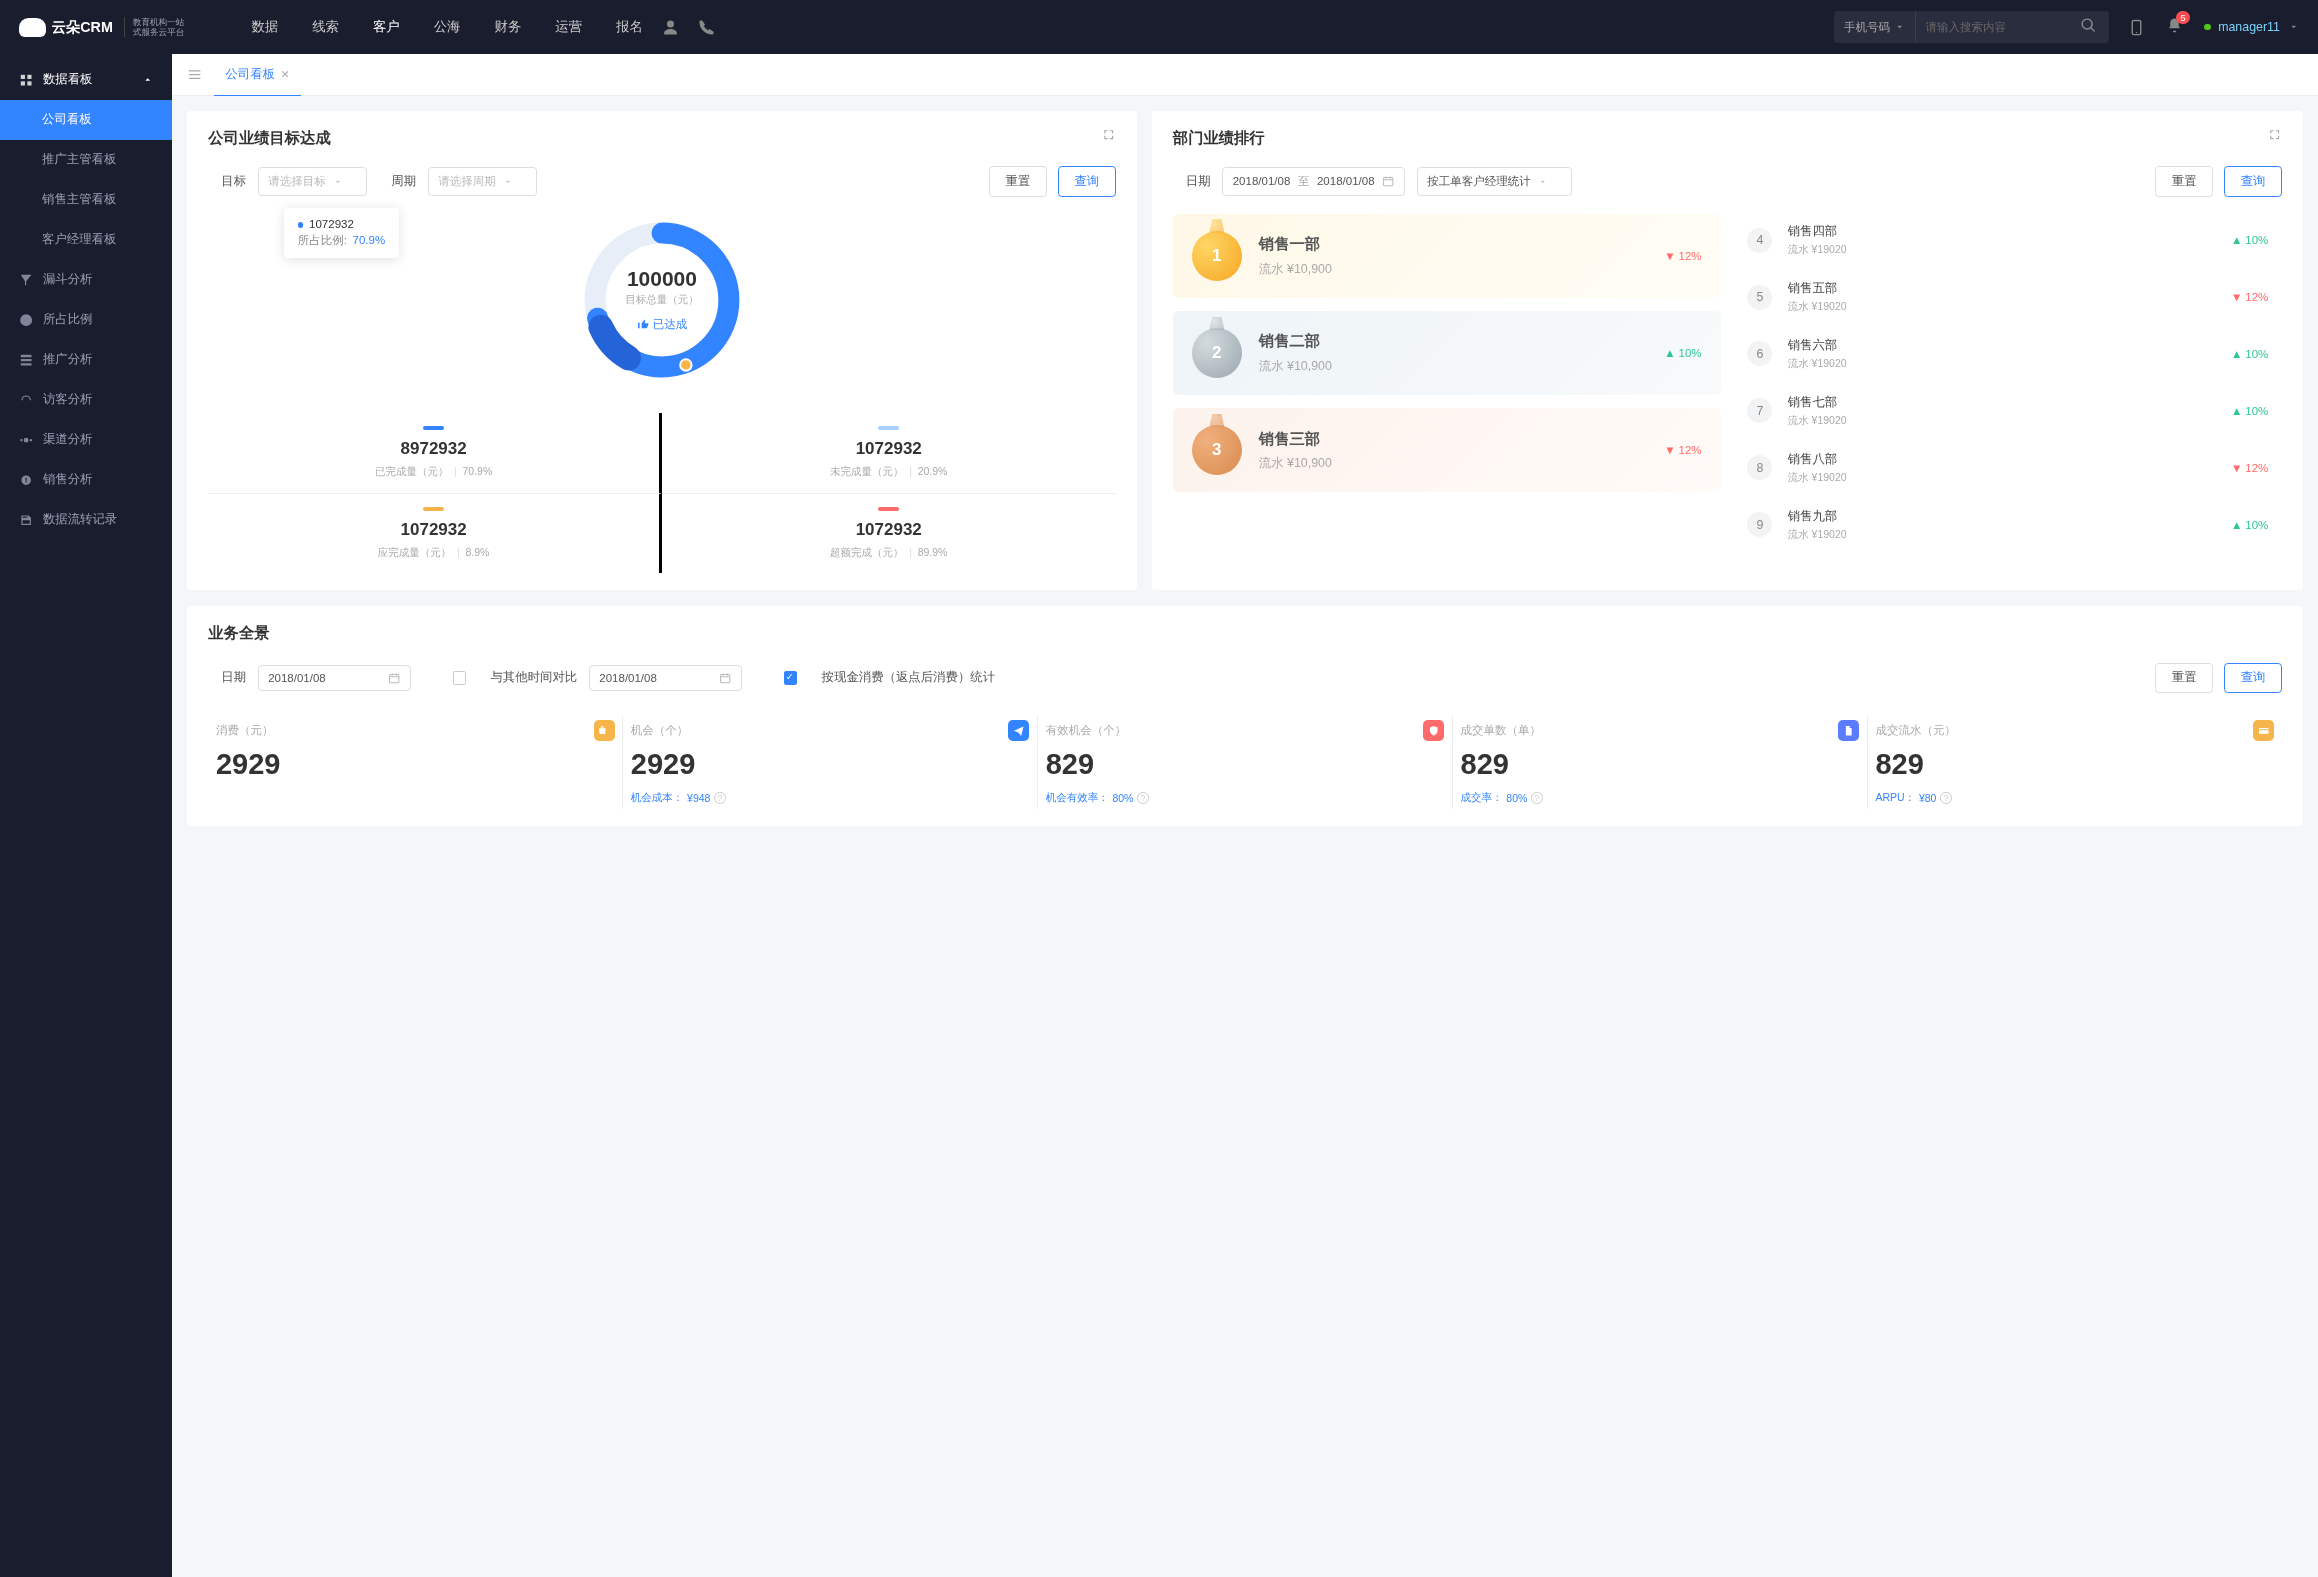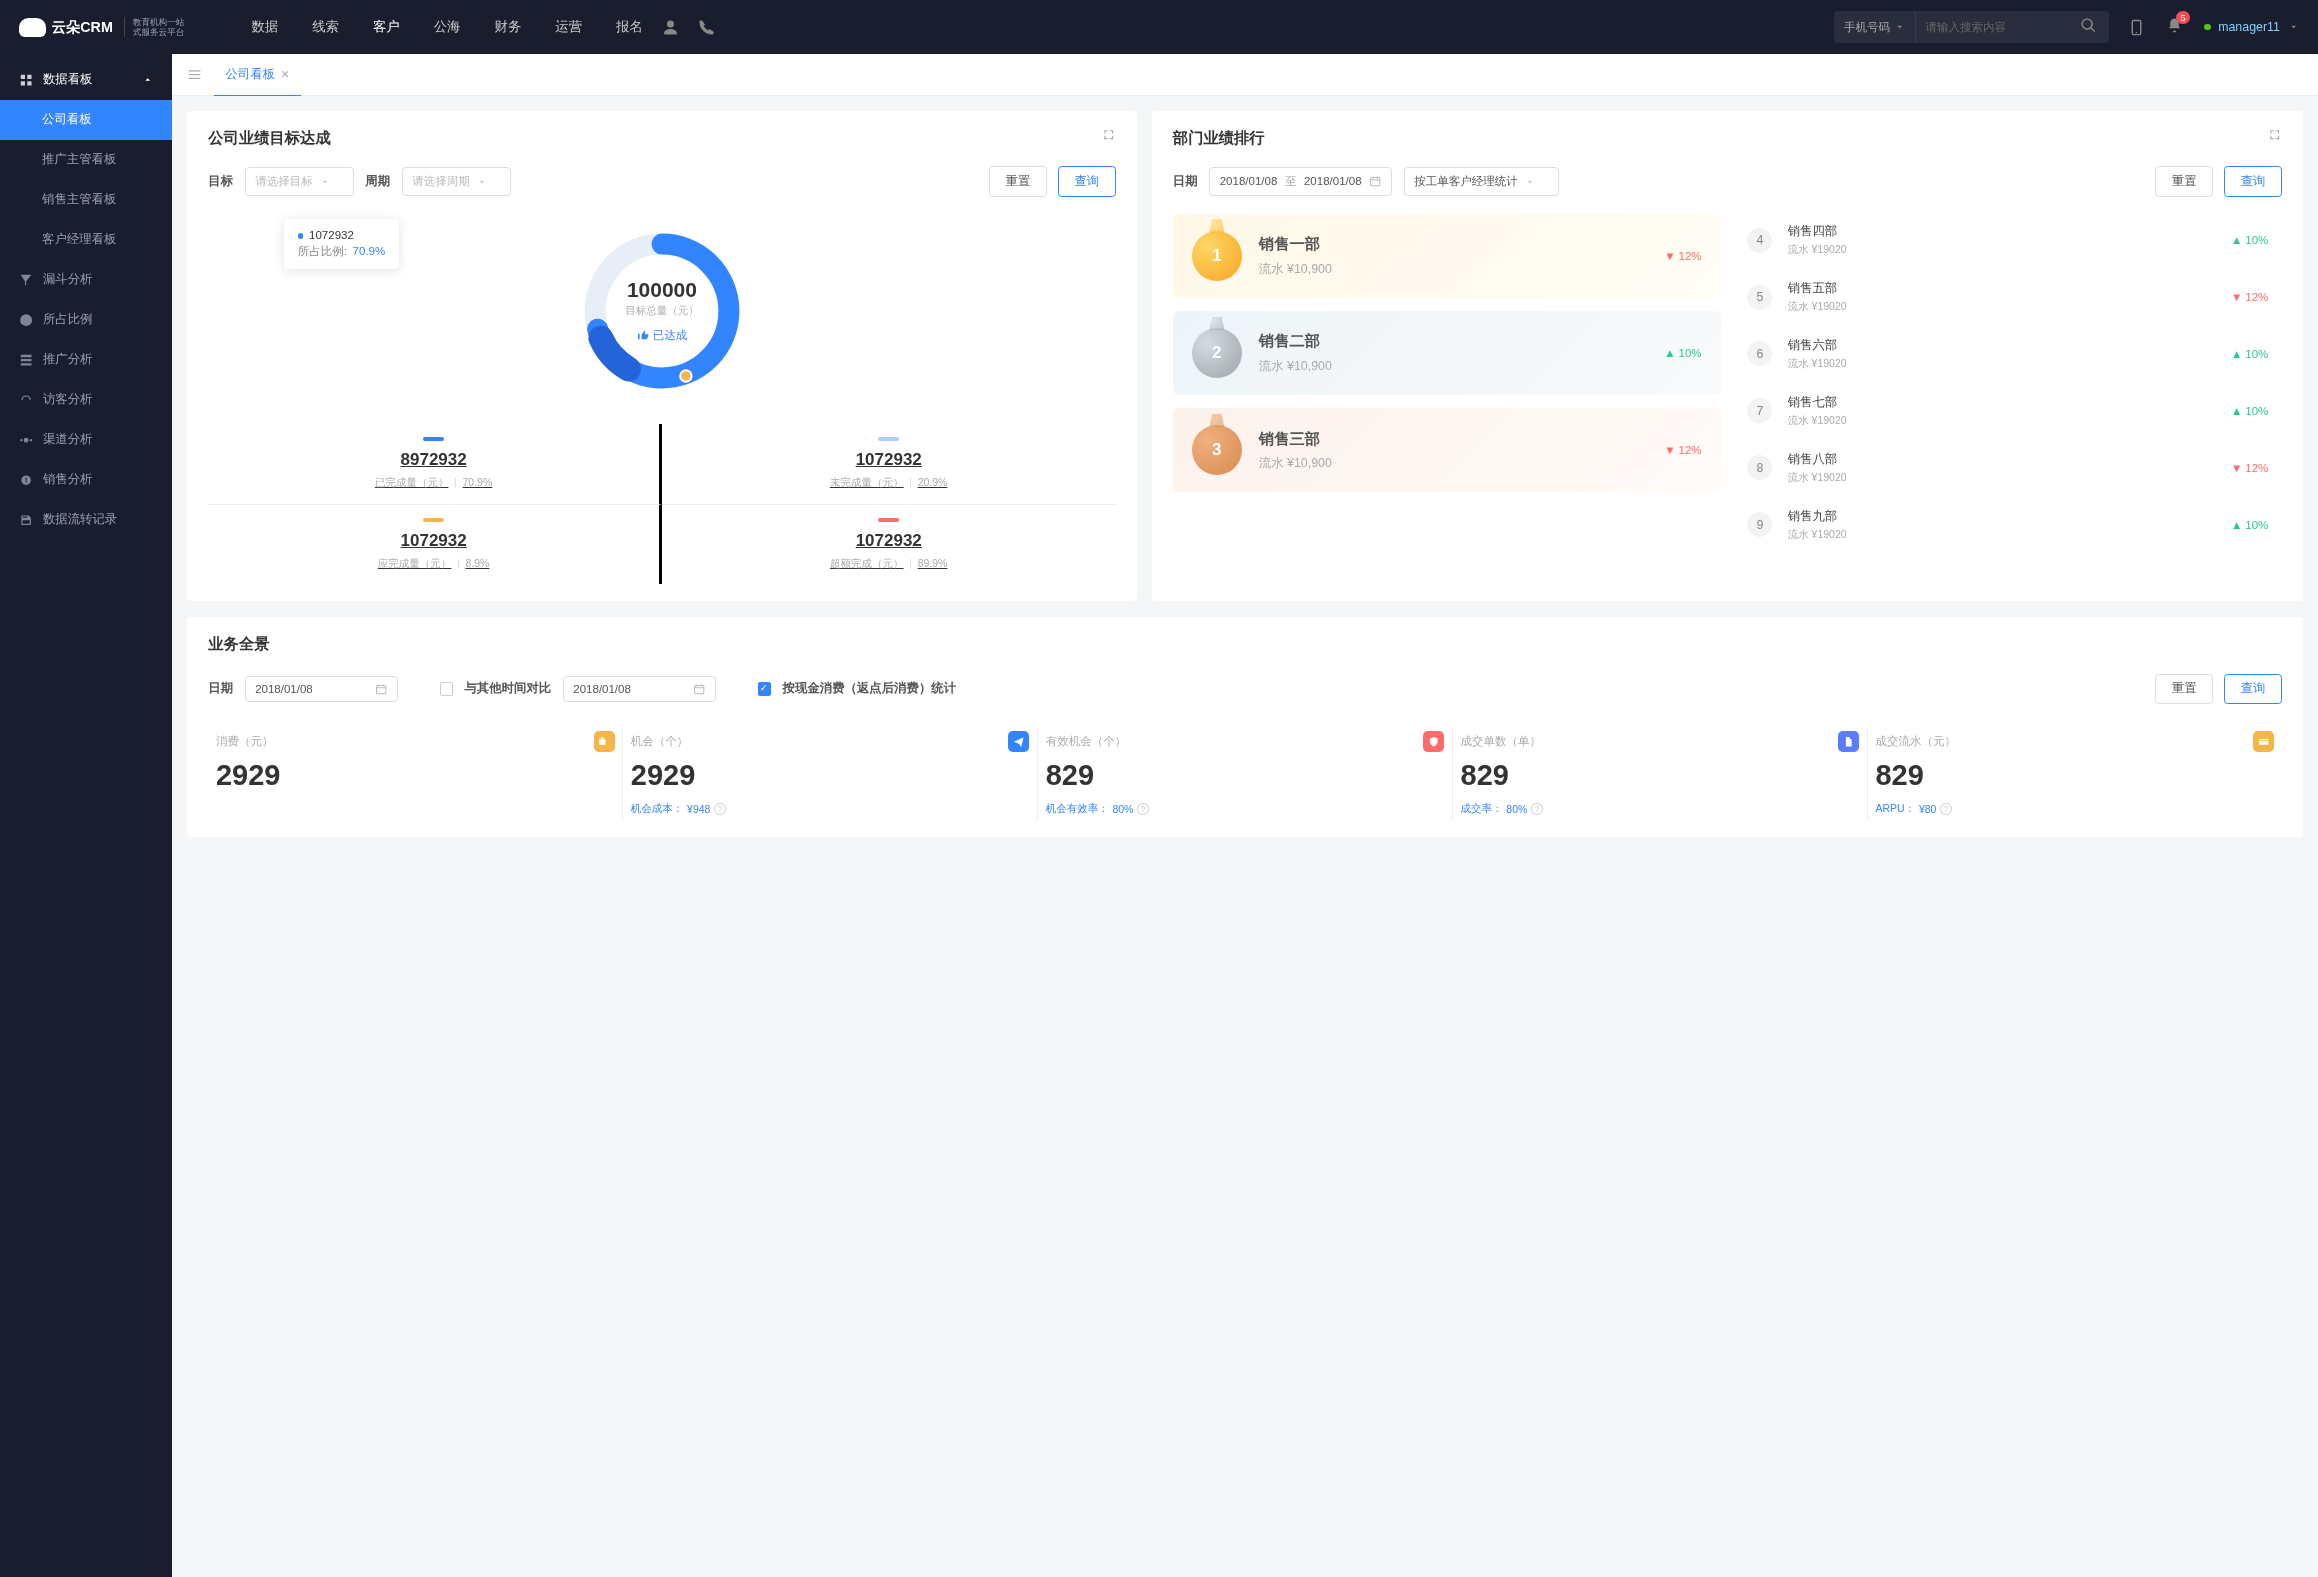--- a/index.html
+++ b/index.html
@@ -37,29 +37,29 @@
 .hamb { width:15.3px; height:15.3px; fill:#aaa; margin:0 5.7px;}
 .tab { padding:0 11.5px; height:42px; display:flex; align-items:center; gap:5.7px; font-size:12.4px; color:#3384ff; border-bottom:1.9px solid #3384ff; }
 .tab-close{color:#aaa; font-size:10.5px; cursor:pointer;}
 .content { padding:15.3px; display:flex; flex-direction:column; gap:15.3px; }
 .row { display:flex; gap:15.3px; }
 .card { background:#fff; border-radius:3.8px; padding:17px 21px; flex:1; }
 .card-head { display:flex; justify-content:space-between; margin-bottom:17px; }
 .card-title { font-size:15.3px; font-weight:600; color:#333; }
 .expand-icon{width:13.4px;height:13.4px;fill:#aaa;}
 .filters { display:flex; align-items:center; gap:11.5px; flex-wrap:wrap;}
-.flabel { font-size:12.4px; color:#555; font-weight:700;}
+.flabel { font-size:12.4px; color:#555; font-weight:400;margin-left:13px;}
 .sel { border:1px solid #ddd; border-radius:3.8px; padding:5.7px 23px 5.7px 9.6px; font-size:11.5px; color:#bbb; position:relative; min-width:96px; display:flex; align-items:center; justify-content:flex-start; gap:7.6px;}
 .sel .chev-d{width:9.6px;height:9.6px;fill:#bbb;}
 .btn { border:1px solid #ddd; border-radius:3.8px; padding:5.7px 15.3px; font-size:12.4px; background:#fff; cursor:pointer; color:#555;}
 .btn-primary { border-color:#3384ff; color:#3384ff; }
 .date-inp { border:1px solid #ddd; border-radius:3.8px; padding:5.7px 9.6px; font-size:11.5px; color:#555; display:flex; align-items:center; gap:7.6px; }
 .cal-icon{width:12.4px;height:12.4px;fill:#bbb;}
 .sep{color:#aaa;}
-.chart-area { display:flex; flex-direction:column; align-items:center; margin-top:28px; position:relative;text-decoration:underline;}
+.chart-area { display:flex; flex-direction:column; align-items:center; margin-top:17px; position:relative;}
 .tooltip { position:absolute; left:76px; top:-5.7px; background:#fff; box-shadow:0 1.9px 11.5px rgba(0,0,0,0.12); border-radius:3.8px; padding:9.6px 13.4px; font-size:11.5px; z-index:2;}
 .tooltip .dot{display:inline-block;width:5.7px;height:5.7px;background:#3384ff;border-radius:50%;margin-right:5.7px;}
 .tooltip .pct{color:#3384ff; margin-left:5.7px;}
 .donut-wrap { position:relative; width:172px; height:172px; }
 .donut-center { position:absolute; inset:0; display:flex; flex-direction:column; align-items:center; justify-content:center; }
 .donut-val{font-size:21px;font-weight:700;color:#333;}
 .donut-lbl{font-size:10.5px;color:#aaa;margin-top:1.9px;}
 .done-tag{margin-top:9.6px;display:flex;align-items:center;gap:3.8px;font-size:11.5px;color:#3384ff;}
 .thumb{width:12.4px;height:12.4px;fill:#3384ff;}
 .metrics { display:grid; grid-template-columns:1fr 1fr; margin-top:27px; width:100%; }

